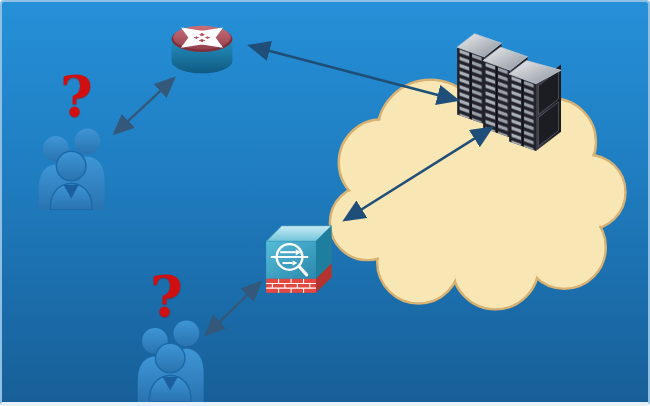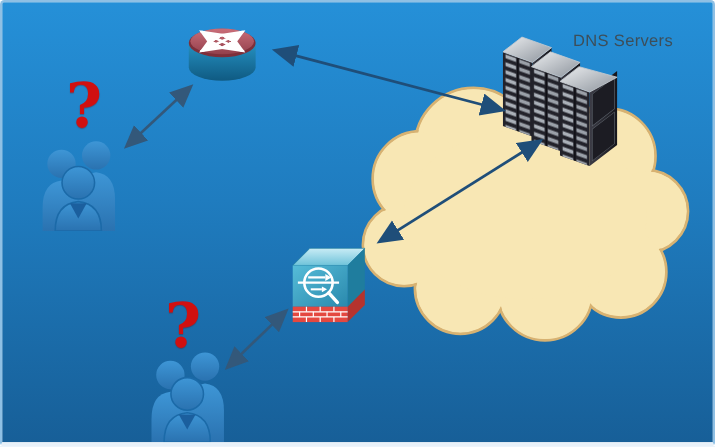--- a/index.html
+++ b/index.html
@@ -99,21 +99,20 @@
         </g>
       <g transform="translate(82,60) skewY(-37.6)">
         <rect width="26" height="70" fill="url(#gSide)"></rect>
         <rect x="2.5" y="4" width="21" height="30" fill="#1c1c23" stroke="#565c64" stroke-width="0.7"></rect>
         <rect x="2.5" y="37" width="21" height="30" fill="#1c1c23" stroke="#565c64" stroke-width="0.7"></rect>
       </g>
       <polygon points="54,50 72,36 108,46 82,60" fill="url(#gTop)" stroke="#c4cad0" stroke-width="0.8"></polygon>
     </g>
   </svg>
 
-  <div class="dns-label">DNS Servers</div>
 
   <svg class="abs" style="left:162px; top:15px;" width="76" height="64" viewBox="0 0 100 84">
     <defs>
       <linearGradient id="gBody" x1="0" y1="0" x2="0" y2="1">
         <stop offset="0" stop-color="#2590c0"></stop>
           <stop offset="1" stop-color="#0f5a82"></stop>
       </linearGradient>
       <linearGradient id="gTopR" x1="0" y1="0" x2="0" y2="1">
         <stop offset="0" stop-color="#ca6e79"></stop>
           <stop offset="1" stop-color="#93404c"></stop>

